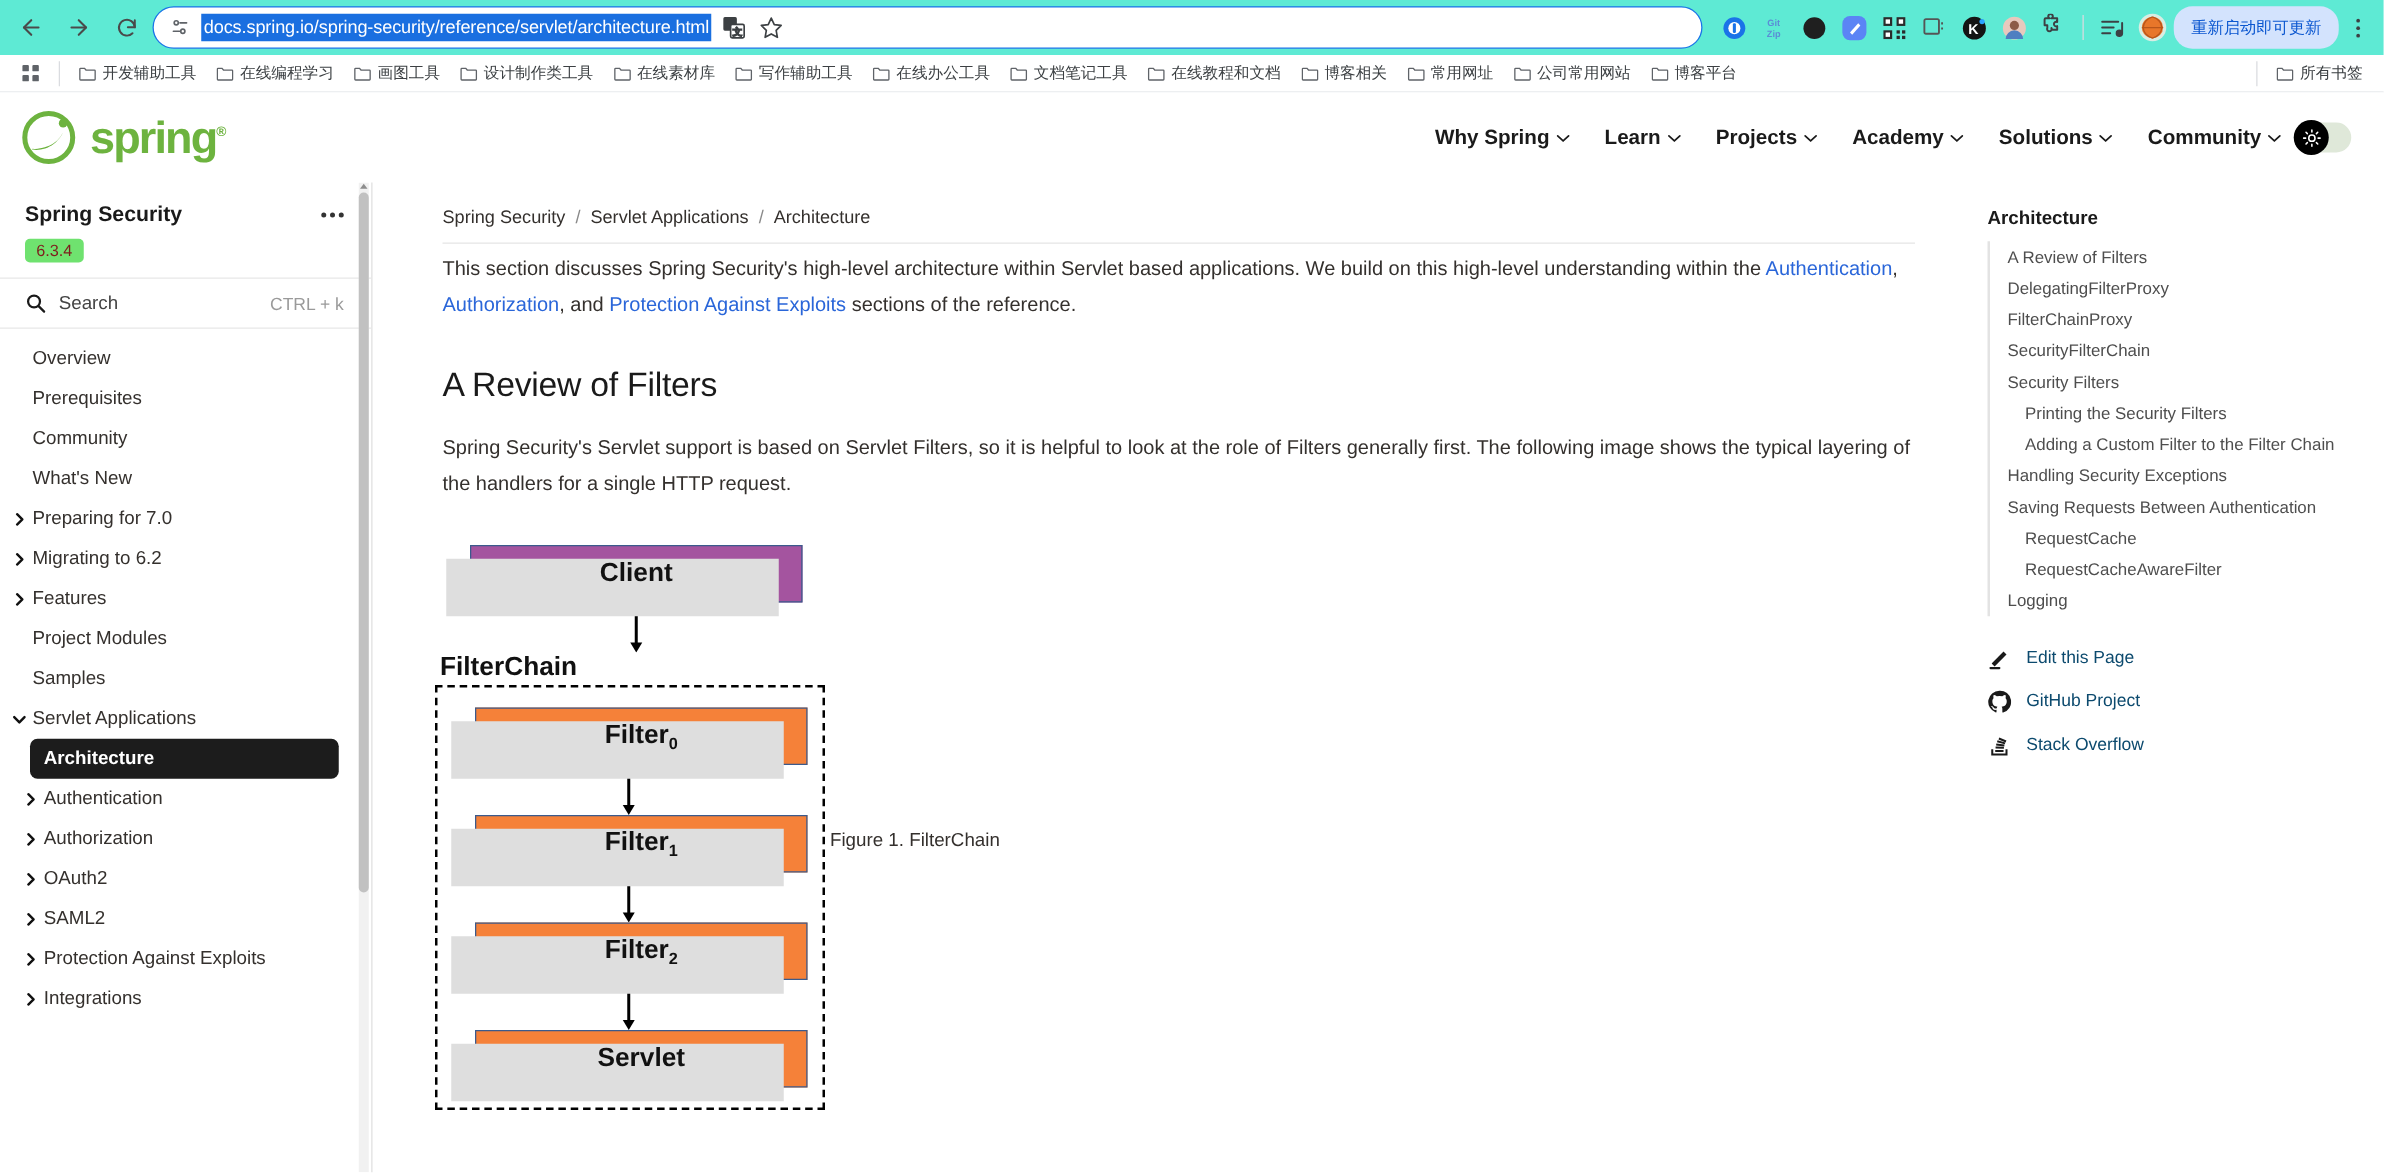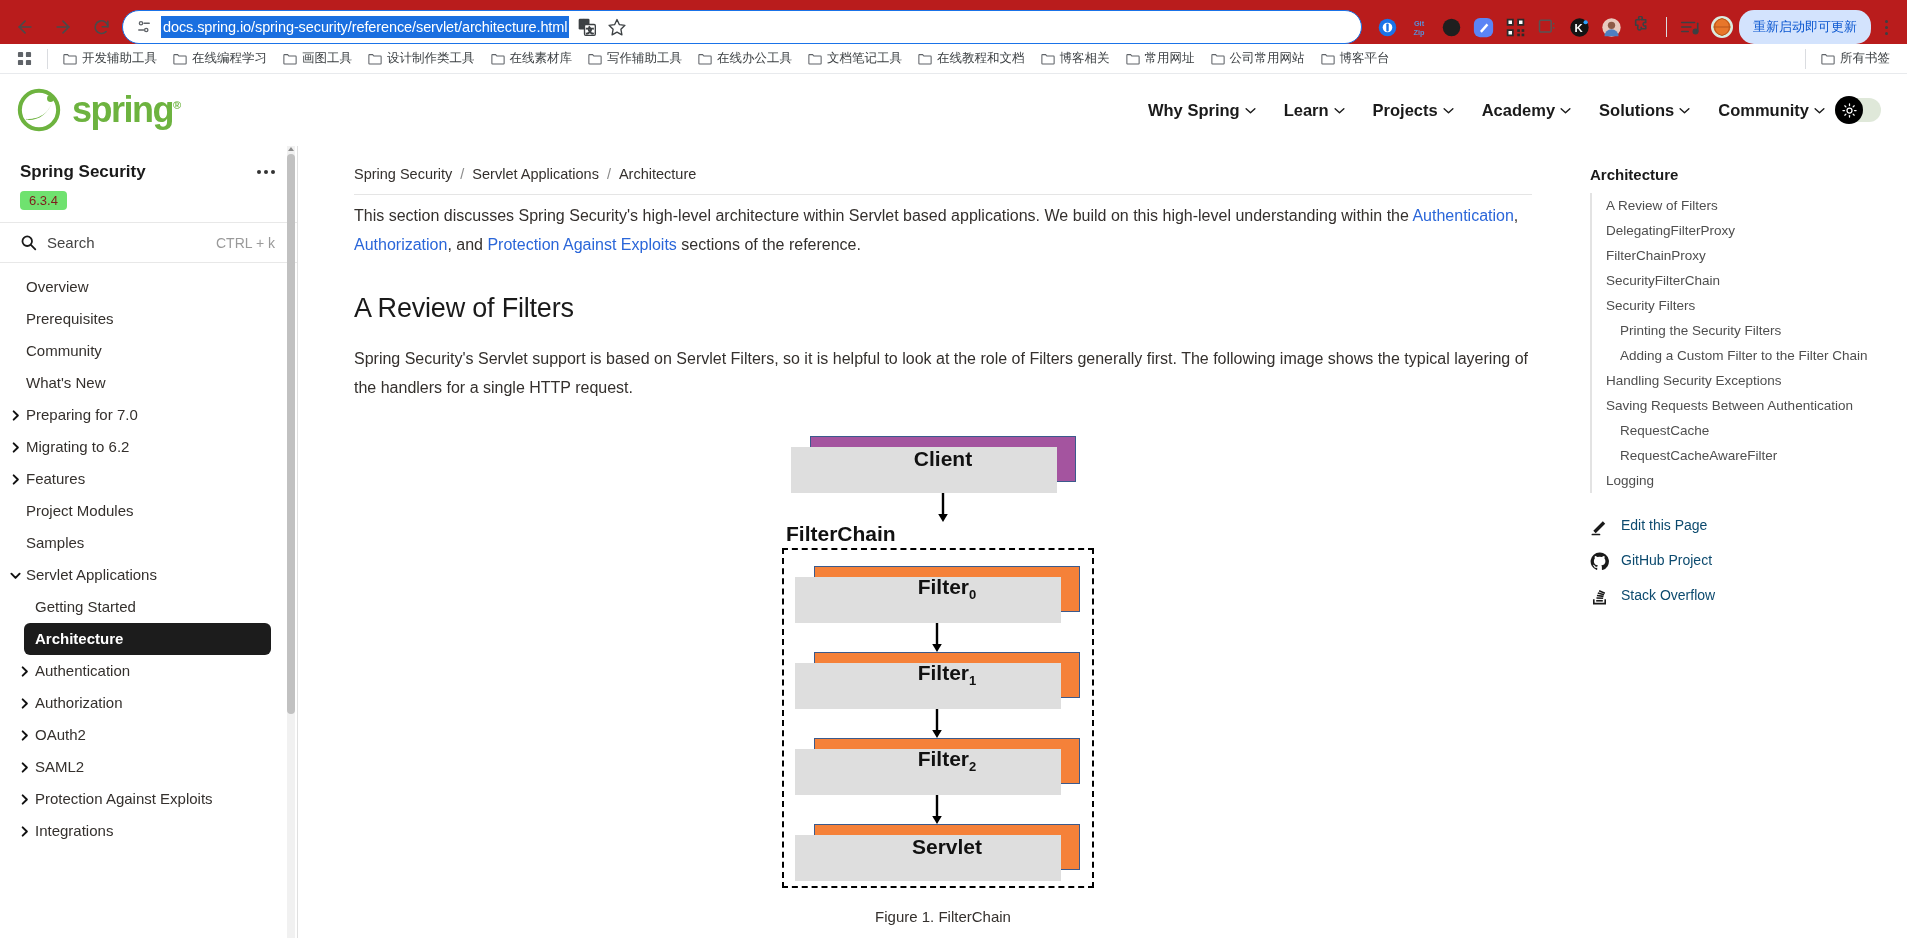--- a/index.html
+++ b/index.html
@@ -7,24 +7,24 @@
     width: 1907px; height: 938px;
     font-family: "Liberation Sans", sans-serif;
     background: #fff;
     overflow: hidden;
   }
 
   
   .browser-bar {
     height: 44px;
     display: flex;
-    align-items: flex-end;
+    align-items: center;
     gap: 4px;
     padding: 0 8px;
-    background: #b91c1c;
+    background: #5eead4;
   }
   .nav-btn {
     width: 34px; height: 34px;
     display: flex; align-items: center; justify-content: center;
     border-radius: 50%;
     color: #4a4a4a;
     flex: 0 0 auto;
   }
   .nav-btn svg { display: block; }
 
@@ -244,21 +244,21 @@
   .h2 {
     font-size: 27px;
     font-weight: 400;
     color: #1a1a1a;
     margin: 34px 0 20px 0;
     letter-spacing: -0.2px;
   }
   .body-p { font-size: 16px; line-height: 29px; color: #34302d; }
 
   
-  .figure { margin: 34px 0 0 0; display: flex; flex-direction: column; align-items: center; }
+  .figure { margin: 34px 0 0 0; display: flex; flex-direction: row; align-items: center; }
   .diagram { position: relative; width: 310px; }
   .dbox {
     position: relative;
     height: 46px;
     border: 1px solid #3b5a8c;
     display: flex; align-items: center; justify-content: center;
     font-size: 21px; font-weight: 700; color: #111;
     margin-left: 22px;
     width: 266px;
     z-index: 2;
@@ -675,23 +675,20 @@
           <span>Project Modules</span>
         </div>
         <div class="ln-item">
           <span>Samples</span>
         </div>
         <div class="ln-item">
           <span style="display:contents"><svg class="arw" viewBox="0 0 12 12" fill="none" stroke="currentColor" stroke-width="2.1" stroke-linecap="round" stroke-linejoin="round">
               <polyline points="1.5,4 6,8.6 10.5,4"></polyline>
             </svg></span>
           <span>Servlet Applications</span>
-        </div>
-        <div class="ln-item lvl2">
-          <span>Getting Started</span>
         </div>
         <div class="ln-item lvl2 active">
           <span>Architecture</span>
         </div>
         <div class="ln-item lvl2">
           <span style="display:contents"><svg class="arw" viewBox="0 0 12 12" fill="none" stroke="currentColor" stroke-width="2.1" stroke-linecap="round" stroke-linejoin="round">
               <polyline points="4,1.5 8.6,6 4,10.5"></polyline>
             </svg></span>
           <span>Authentication</span>
         </div>

